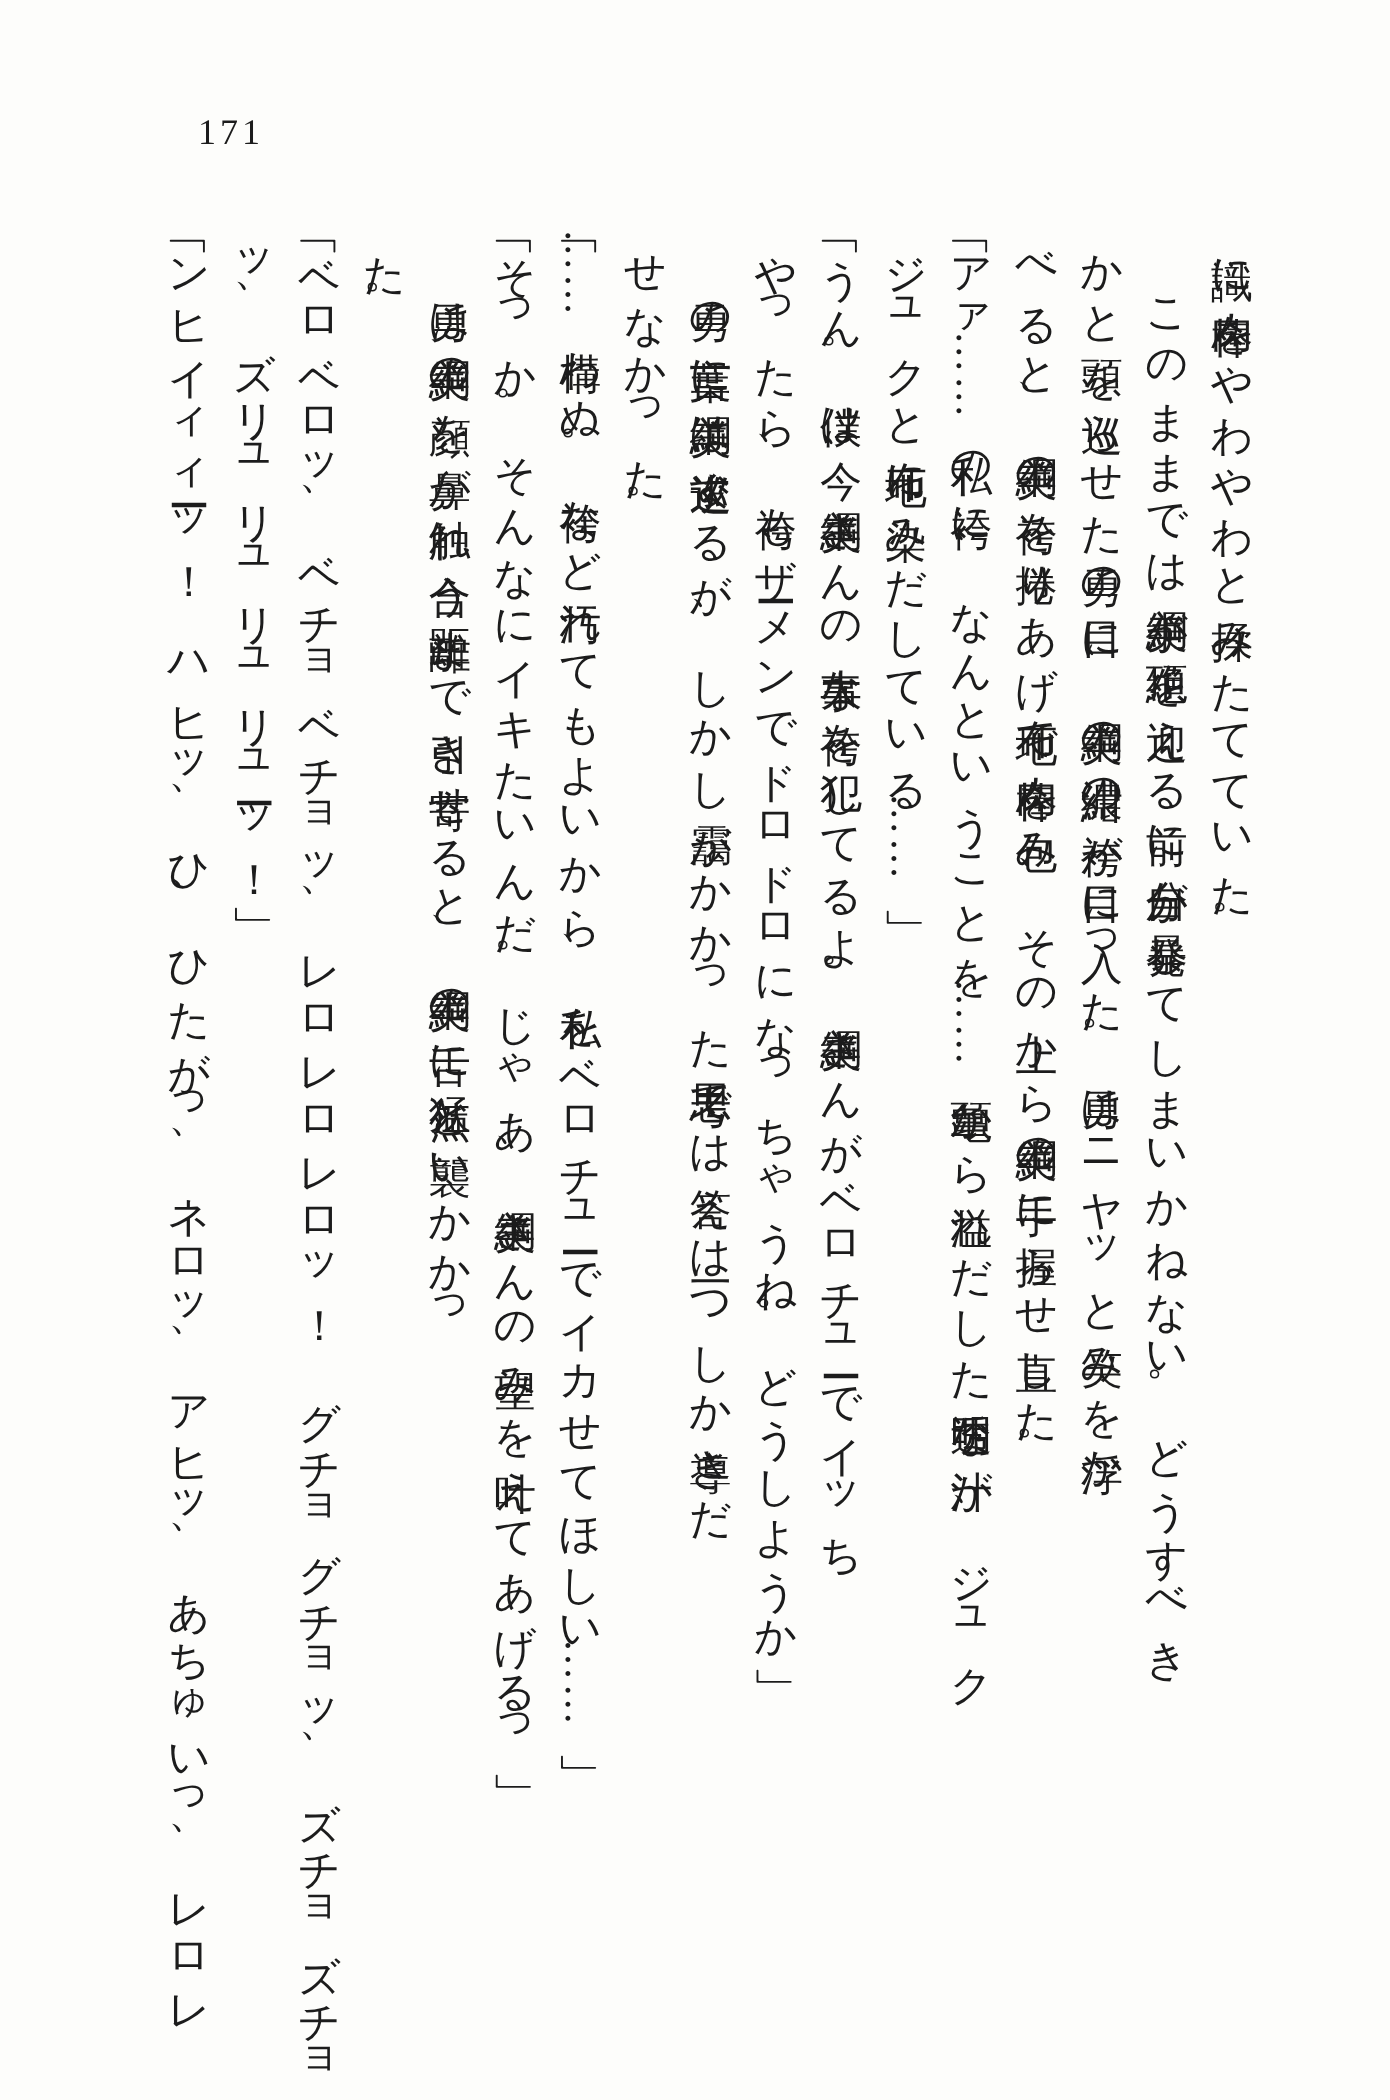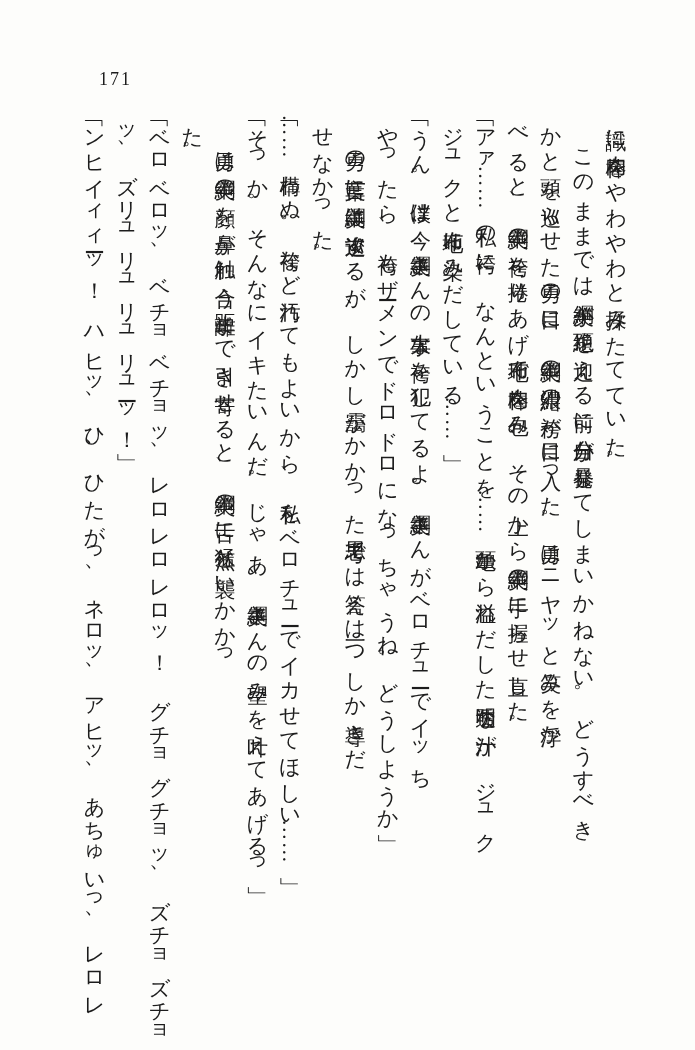--- a/index.html
+++ b/index.html
@@ -15,21 +15,20 @@
     position: relative;
     overflow: hidden;
   }
   .page-number {
     position: absolute;
     top: 56px;
     left: 99px;
     font-size: 18px;
     letter-spacing: 2px;
     font-family: "Liberation Serif", "DejaVu Serif", serif;
-    margin-top: 13px;
   }
   .text-block {
     position: absolute;
     top: 113px;
     right: 63px;
     height: 885px;
     writing-mode: vertical-rl;
     text-orientation: mixed;
     font-size: 21px;
     line-height: 32.6px;

